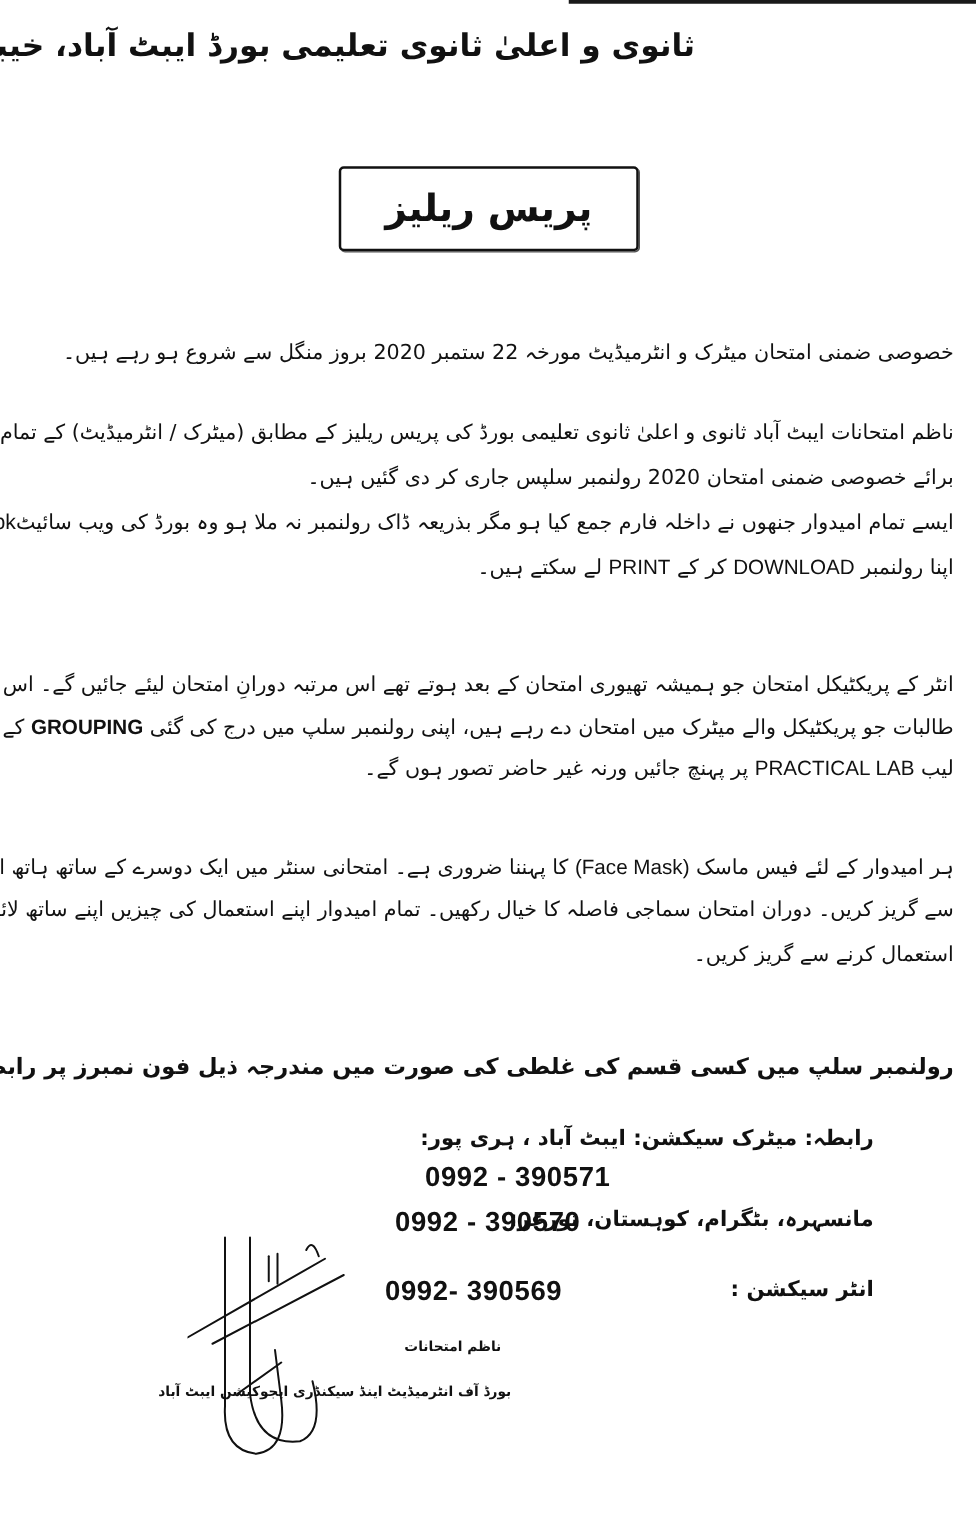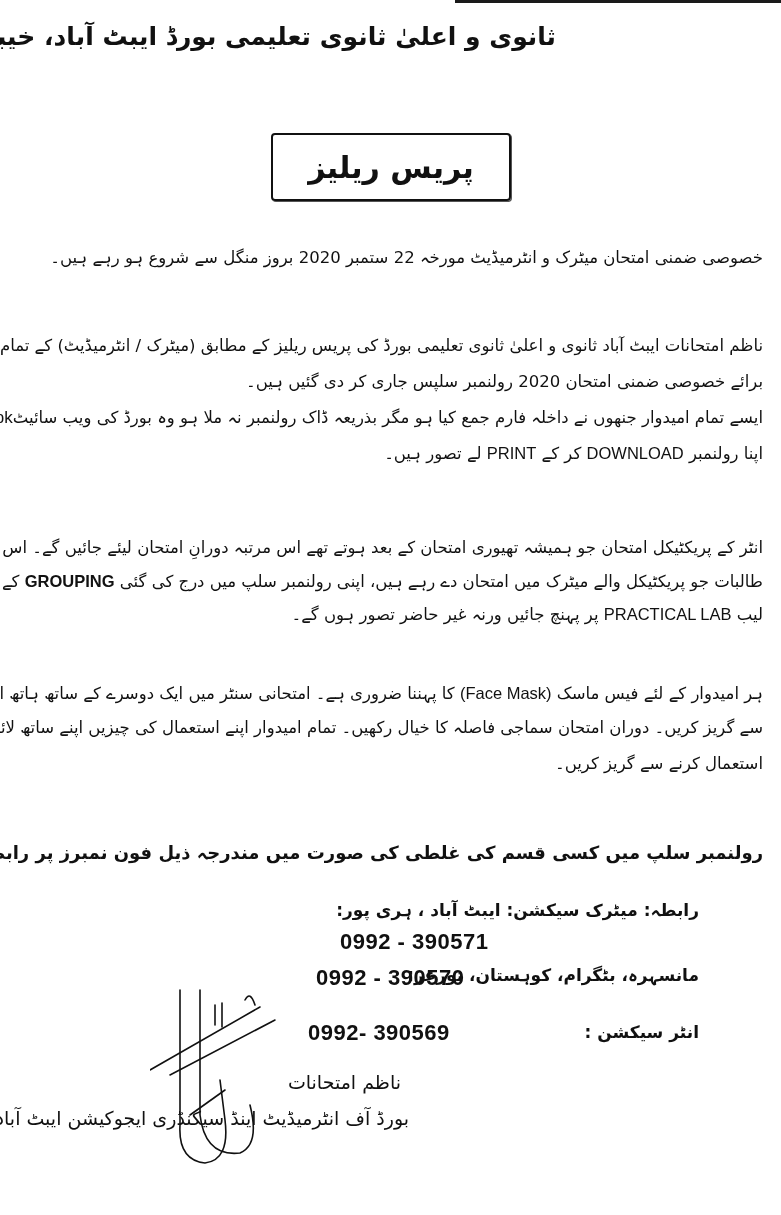--- a/index.html
+++ b/index.html
@@ -13,46 +13,46 @@
   .box { position:absolute; left:271px; top:133px; width:236px; height:64px;
          border:2px solid #111; border-radius:4px; box-shadow:1px 1px 0 #555;
          display:flex; align-items:center; justify-content:center; }
   .box span { direction:rtl; font-size:30px; font-weight:bold; }
   .p { font-size:16.5px; }
   .bold { font-weight:bold; font-size:18px; }
   .phone { position:absolute; font-family:"Liberation Sans", sans-serif; font-weight:bold;
            font-size:22px; direction:ltr; white-space:nowrap; letter-spacing:0.5px; }
   .contact-lbl { font-size:17px; font-weight:bold; }
   .signature { position:absolute; left:150px; top:985px; width:170px; height:200px; }
-  .sig-title { font-size:19px; font-weight:normal; }
+  .sig-title { font-size:11px; font-weight:bold; }
 </style>
 </head>
 <body>
 
 <div class="topline"></div>
 
 <div class="ur header-title">ثانوی و اعلیٰ ثانوی تعلیمی بورڈ ایبٹ آباد، خیبر پختونخواہ</div>
 
 <div class="box">
   <span>پریس ریلیز</span>
 </div>
 
-<div class="ur p" style="right:18px; top:248px;text-align:center;">خصوصی ضمنی امتحان میٹرک و انٹرمیڈیٹ مورخہ 22 ستمبر 2020 بروز منگل سے شروع ہو رہے ہیں۔</div>
+<div class="ur p" style="right:18px; top:272px;text-align:center;">خصوصی ضمنی امتحان میٹرک و انٹرمیڈیٹ مورخہ 22 ستمبر 2020 بروز منگل سے شروع ہو رہے ہیں۔</div>
 
 <div class="ur p" style="right:18px; top:336px;">ناظم امتحانات ایبٹ آباد ثانوی و اعلیٰ ثانوی تعلیمی بورڈ کی پریس ریلیز کے مطابق (میٹرک / انٹرمیڈیٹ) کے تمام اہل امیدواران</div>
 <div class="ur p" style="right:18px; top:372px;">برائے خصوصی ضمنی امتحان 2020 رولنمبر سلپس جاری کر دی گئیں ہیں۔</div>
 <div class="ur p" style="right:18px; top:408px;">
   <span>ایسے تمام امیدوار جنھوں نے داخلہ فارم جمع کیا ہو مگر بذریعہ ڈاک رولنمبر نہ ملا ہو وہ بورڈ کی ویب سائیٹ</span><span class="lat" style="font-size:17px;">www.biseatd.edu.pk</span> 
 </div>
 <div class="ur p" style="right:18px; top:444px;">
   <span>اپنا رولنمبر</span>
   <span class="lat">DOWNLOAD</span>
   <span>کر کے</span>
   <span class="lat">PRINT</span>
-  <span>لے تصور ہیں۔</span>
+  <span>لے سکتے ہیں۔</span>
 </div>
 
 <div class="ur p" style="right:18px; top:538px;">انٹر کے پریکٹیکل امتحان جو ہمیشہ تھیوری امتحان کے بعد ہوتے تھے اس مرتبہ دورانِ امتحان لیئے جائیں گے۔ اس لئے وہ تمام طلباء و</div>
 <div class="ur p" style="right:18px; top:572px;">
   <span>طالبات جو پریکٹیکل والے میٹرک میں امتحان دے رہے ہیں، اپنی رولنمبر سلپ میں درج کی گئی</span>
   <span class="lat" style="font-weight:bold;">GROUPING</span>
   <span>کے مطابق اپنی پریکٹیکل</span>
 </div>
 <div class="ur p" style="right:18px; top:605px;">
   <span>لیب</span>

